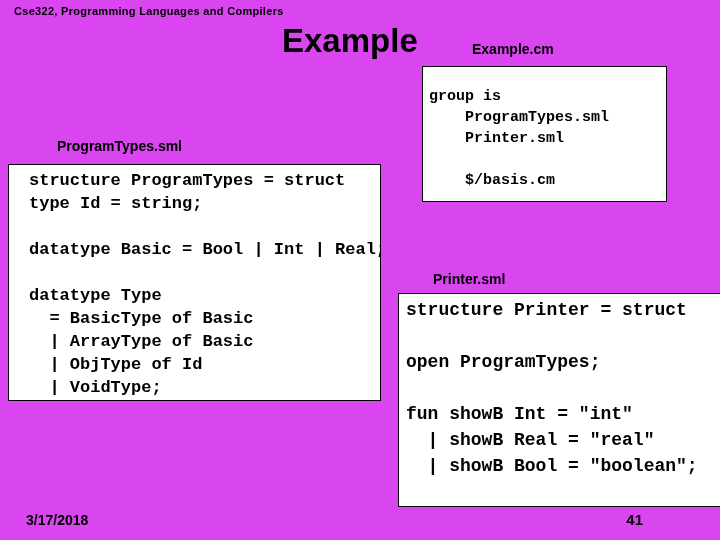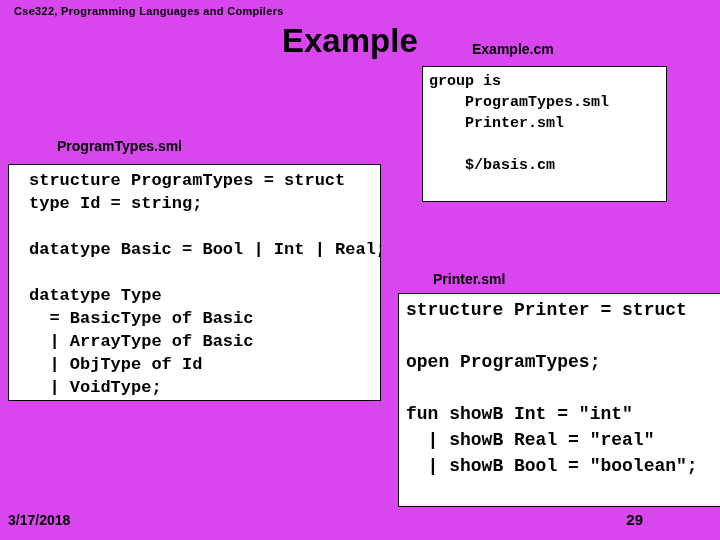--- a/index.html
+++ b/index.html
@@ -43,38 +43,38 @@
     border: 1px solid #000000;
     background: #ffffff;
     font-family: "Liberation Mono", "DejaVu Sans Mono", monospace;
     font-weight: bold;
     white-space: pre;
     overflow: hidden;
   }
   .box-example-cm {
     left: 422px; top: 66px;
     width: 245px; height: 136px;
-    padding: 4px 6px;
+    padding: 19px 6px;
     font-size: 15px; line-height: 21px;
   }
   .box-program-types {
     left: 8px; top: 164px;
     width: 373px; height: 237px;
     padding: 4px 20px;
     font-size: 17px; line-height: 23px;
   }
   .box-printer {
     left: 398px; top: 293px;
     width: 324px; height: 214px;
     padding: 3px 7px;
     font-size: 18px; line-height: 26px;
   }
   .slide-date {
     position: absolute;
-    left: 8px;
+    left: 26px;
     top: 512px;
     font: bold 14px/16px "Liberation Sans", sans-serif;
   }
   .page-number {
     position: absolute;
     right: 77px;
     top: 511px;
     font: bold 15px/17px "Liberation Sans", sans-serif;
   }
 </style>
@@ -113,15 +113,15 @@
   <pre class="code-box box-printer">structure Printer = struct
 
 open ProgramTypes;
 
 fun showB Int = "int"
   | showB Real = "real"
   | showB Bool = "boolean";</pre>
 
   <div class="slide-date">3/17/2018</div>
 
-  <div class="page-number">29</div>
+  <div class="page-number">41</div>
 
 </div>
 
 </body></html>

